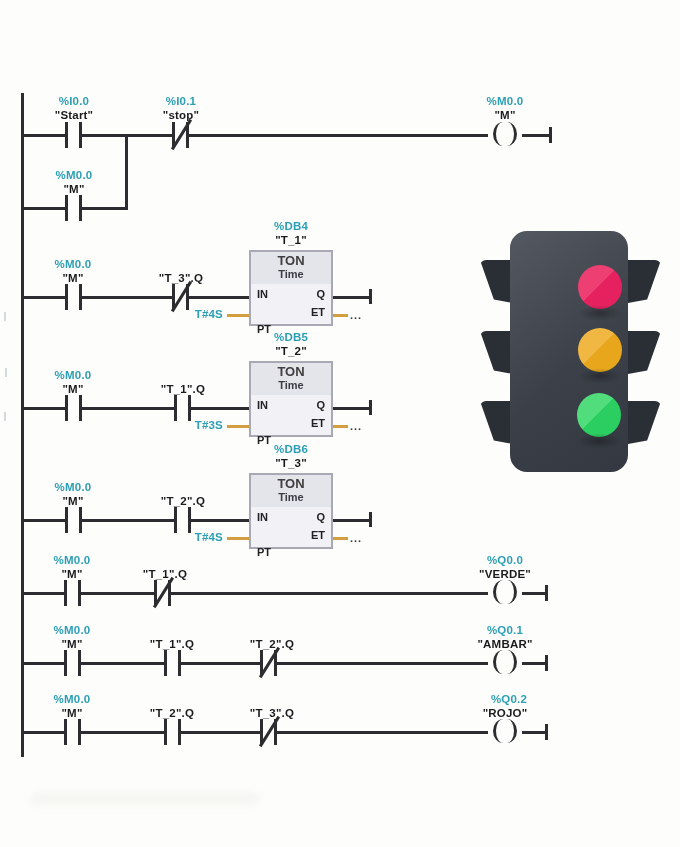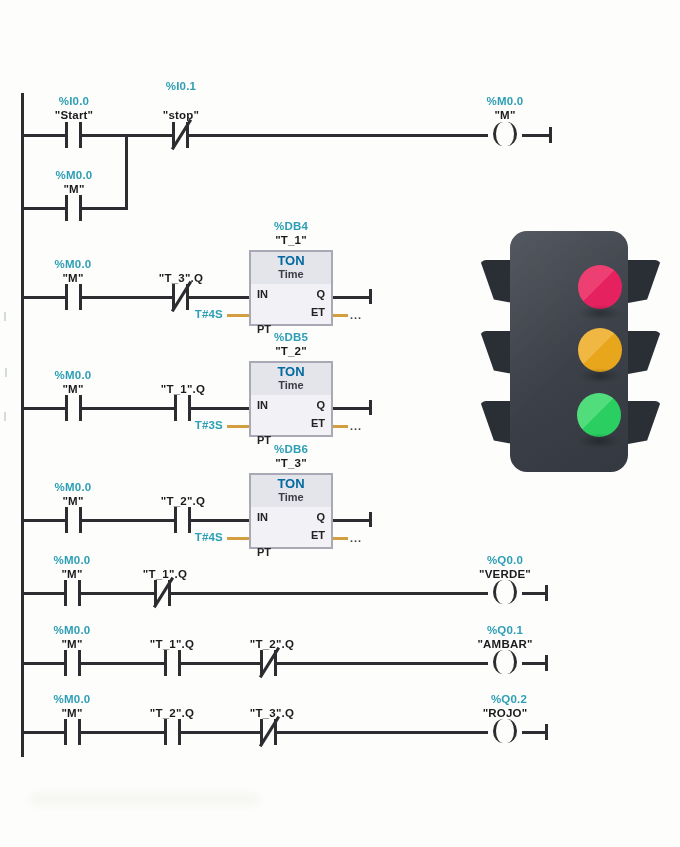--- a/index.html
+++ b/index.html
@@ -31,21 +31,21 @@
 
   .lbl{position:absolute;transform:translateX(-50%);font-size:11.5px;font-weight:bold;
     white-space:nowrap;letter-spacing:.2px;text-align:center}
   .lbl.addr{color:var(--teal)}
   .lbl.name{color:var(--ink)}
   .lbl.r100{transform:translateX(-100%)}
   .dots{position:absolute;font-size:11px;font-weight:bold;color:#3a3a40;letter-spacing:1px}
 
   .ton{position:absolute;width:84px;height:76px;background:#f1f1f6;border:2px solid #a9a9b6}
   .ton .hdr{height:32px;background:#e4e4eb;text-align:center;padding-top:1px}
-  .ton .t-type{font-size:13px;font-weight:bold;color:#0369a1;line-height:15px}
+  .ton .t-type{font-size:13px;font-weight:bold;color:#404040;line-height:15px}
   .ton .t-sub{font-size:11px;font-weight:bold;color:#3c3c44;line-height:13px}
   .ton .port{position:absolute;font-size:11px;font-weight:bold;color:#222}
   .ton .p-in{left:6px;top:36px}
   .ton .p-q{right:6px;top:36px}
   .ton .p-pt{left:6px;top:71px}
   .ton .p-et{right:6px;top:54px}
 
   
   .tl{position:absolute;left:478px;top:226px;width:185px;height:252px}
   .visor{position:absolute;width:33px;height:43px;background:#2a2e35}
@@ -81,21 +81,21 @@
 
   <div class="wire-h" style="left:22px;top:134px;width:529px"></div>
   <div class="tick" style="left:549px;top:127px"></div>
   <div class="wire-v" style="left:125px;top:134px;height:76px"></div>
   <div class="wire-h" style="left:22px;top:207px;width:106px"></div>
 
   <div class="lbl addr" style="left:74px;top:95px">%I0.0</div>
   <div class="lbl name" style="left:74px;top:109px">"Start"</div>
   <div class="contact" style="left:65px;top:122px"></div>
 
-  <div class="lbl addr" style="left:181px;top:80px">%I0.1</div>
+  <div class="lbl addr" style="left:181px;top:95px">%I0.1</div>
   <div class="lbl name" style="left:181px;top:109px">"stop"</div>
   <div class="contact nc" style="left:172px;top:122px"></div>
 
   <div class="lbl addr" style="left:74px;top:169px">%M0.0</div>
   <div class="lbl name" style="left:74px;top:183px">"M"</div>
   <div class="contact" style="left:65px;top:195px"></div>
 
   <div class="lbl addr" style="left:505px;top:95px">%M0.0</div>
   <div class="lbl name" style="left:505px;top:109px">"M"</div>
   <div class="coil" style="left:488px;top:122px"></div>

